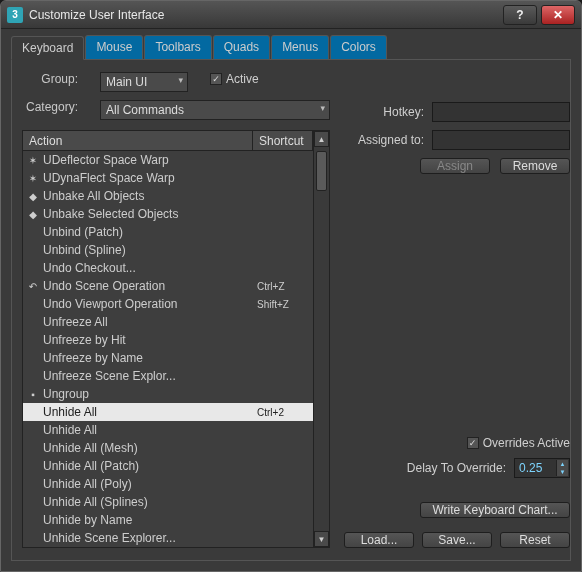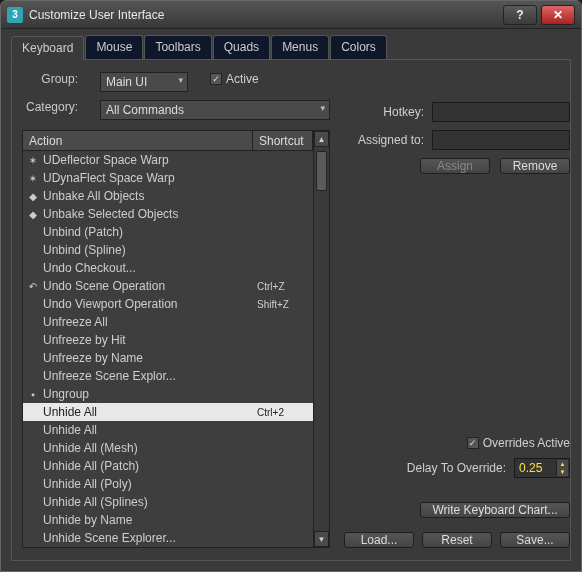--- a/index.html
+++ b/index.html
@@ -60,21 +60,21 @@
     padding:6px 10px 10px 10px;
     display:flex;
     flex-direction:column;
   }
   .tabs {
     display:flex;
     border-bottom:1px solid #555;
   }
   .tab {
     padding:4px 10px;
-    background:#0f172a;
+    background:#0369a1;
     border:1px solid #555;
     border-bottom:none;
     margin-right:1px;
     color:#ccc;
     border-radius:3px 3px 0 0;
   }
   .tab.active { background:#3a3a3a; border-bottom:1px solid #3a3a3a; position:relative; top:1px;}
   .tab-body {
     flex:1;
     border:1px solid #555;
@@ -189,21 +189,21 @@
     color:#ddd;
     display:inline-flex;align-items:center;justify-content:center;
     min-width:70px;
   }
   .btn.disabled{ color:#888;}
   .spacer{flex:1;}
   .spinner{
     width:56px;height:20px;
     background:#333;border:1px solid #1a1a1a;
     display:flex;align-items:center;
-    padding:0 4px;color:#fde047;
+    padding:0 4px;color:#7dd3fc;
     position:relative;
   }
   .spinner .arrows{
     position:absolute;right:1px;top:1px;bottom:1px;width:12px;
     display:flex;flex-direction:column;
   }
   .spinner .arrows span{
     flex:1;background:#4a4a4a;font-size:6px;
     display:flex;align-items:center;justify-content:center;
     border-left:1px solid #222;
@@ -413,19 +413,19 @@
               </div>
           </div>
         </div>
 
         <div style="height:16px"></div>
         <div class="form-row" style="justify-content:flex-end">
           <div class="btn" style="min-width:150px">Write Keyboard Chart...</div>
         </div>
         <div class="bottom-btns">
           <div class="btn">Load...</div>
+          <div class="btn">Save...</div>
           <div class="btn">Reset</div>
-          <div class="btn">Save...</div>
         </div>
       </div>
     </div>
   </div>
 </div>
 
 </body></html>

